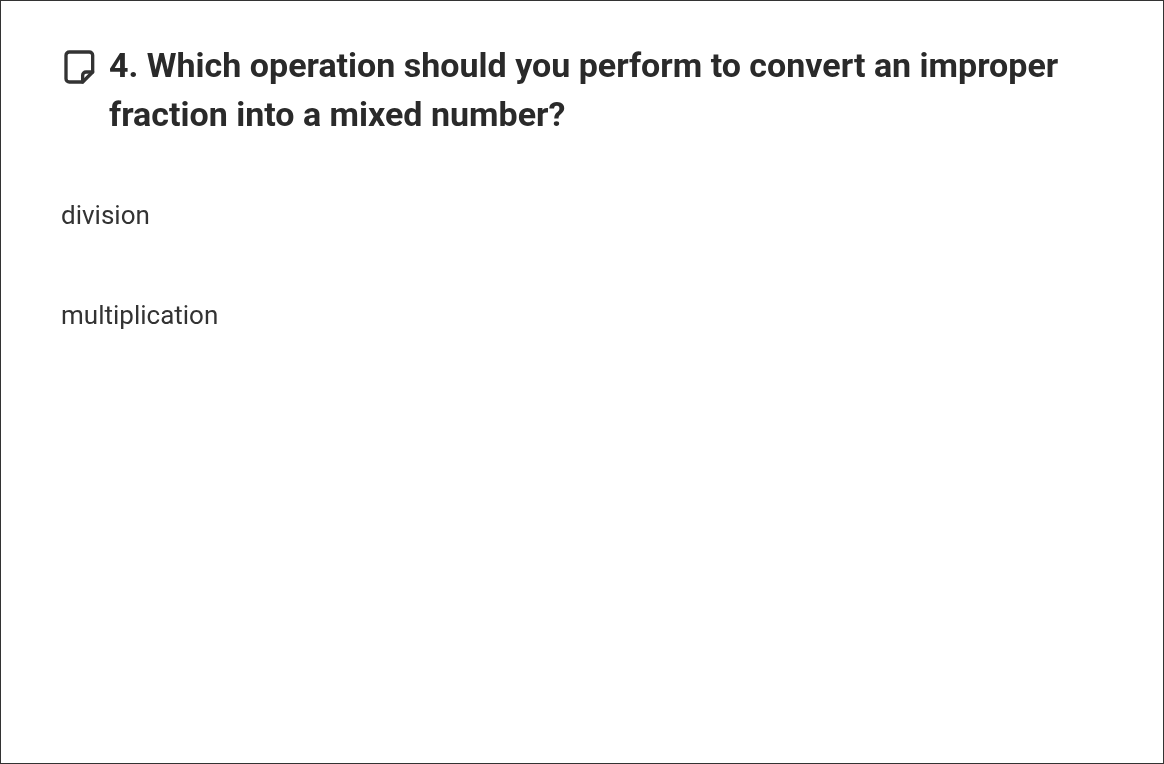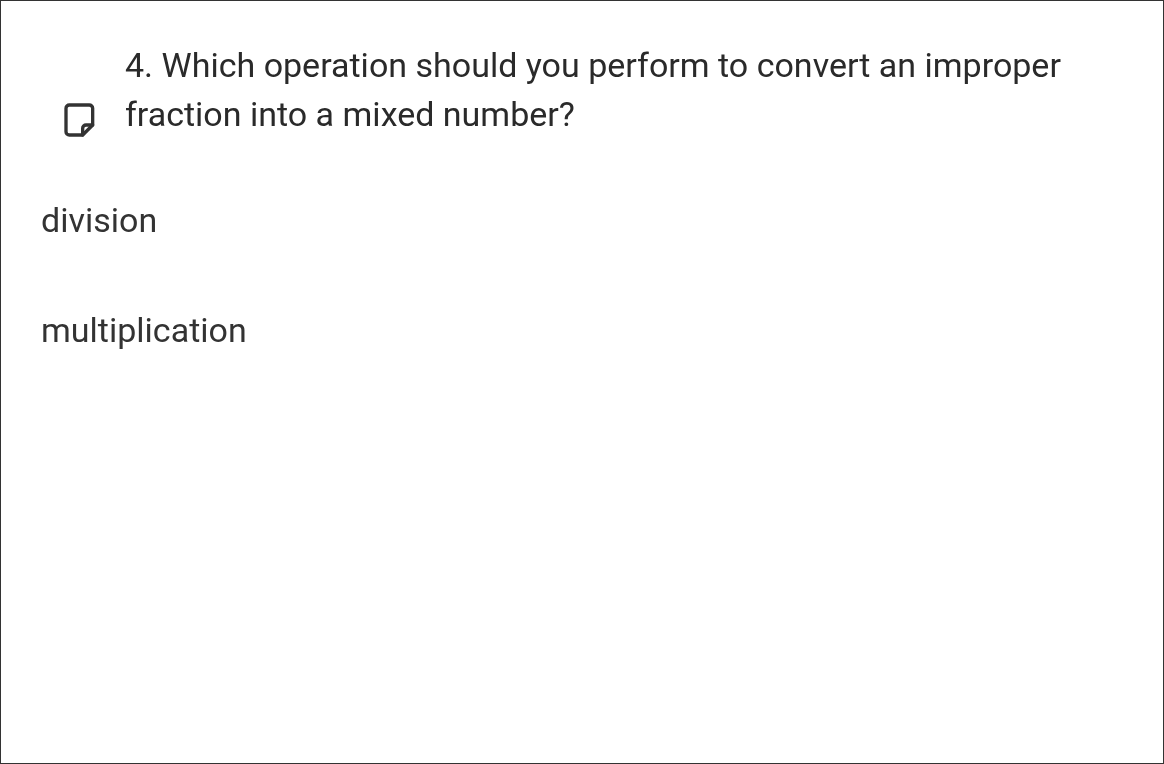--- a/index.html
+++ b/index.html
@@ -11,23 +11,24 @@
       font-family: -apple-system, BlinkMacSystemFont, "Segoe UI", Roboto, Helvetica, Arial, sans-serif;
       background: #ffffff;
       width: 1164px;
       height: 764px;
       border: 1px solid #333;
       padding: 40px 40px 40px 40px;
       color: #333;
     }
     .question-header {
       display: flex;
-      align-items: flex-end;
-      gap: 24px;
+      align-items: flex-start;
+      gap: 8px;
       margin-bottom: 60px;
+      font-weight: bold;
     }
     .note-icon {
       flex-shrink: 0;
       width: 40px;
       height: 40px;
       margin-top: 6px;
       margin-left: 20px;
     }
     .question-text-wrapper {
       flex: 1;
@@ -38,23 +39,24 @@
     .question-number {
       display: inline;
     }
     .options {
       display: flex;
       flex-direction: column;
       gap: 70px;
       padding-left: 0;
     }
     .option {
-      font-size: 34px;
+      font-size: 26px;
       color: #333;
       cursor: pointer;
+      margin-left: 20px;
     }
   </style>
 </head>
 <body>
 
 <div class="question-header">
   <span class="note-icon">
     <svg viewBox="0 0 24 24" width="40" height="40" fill="none" stroke="#333" stroke-width="2" stroke-linecap="round" stroke-linejoin="round">
       <path d="M5 3 h12 a2 2 0 0 1 2 2 v10 l-6 6 h-8 a2 2 0 0 1 -2 -2 v-14 a2 2 0 0 1 2 -2 z"></path>
       <path d="M13 21 v-4 a2 2 0 0 1 2 -2 h4"></path>

